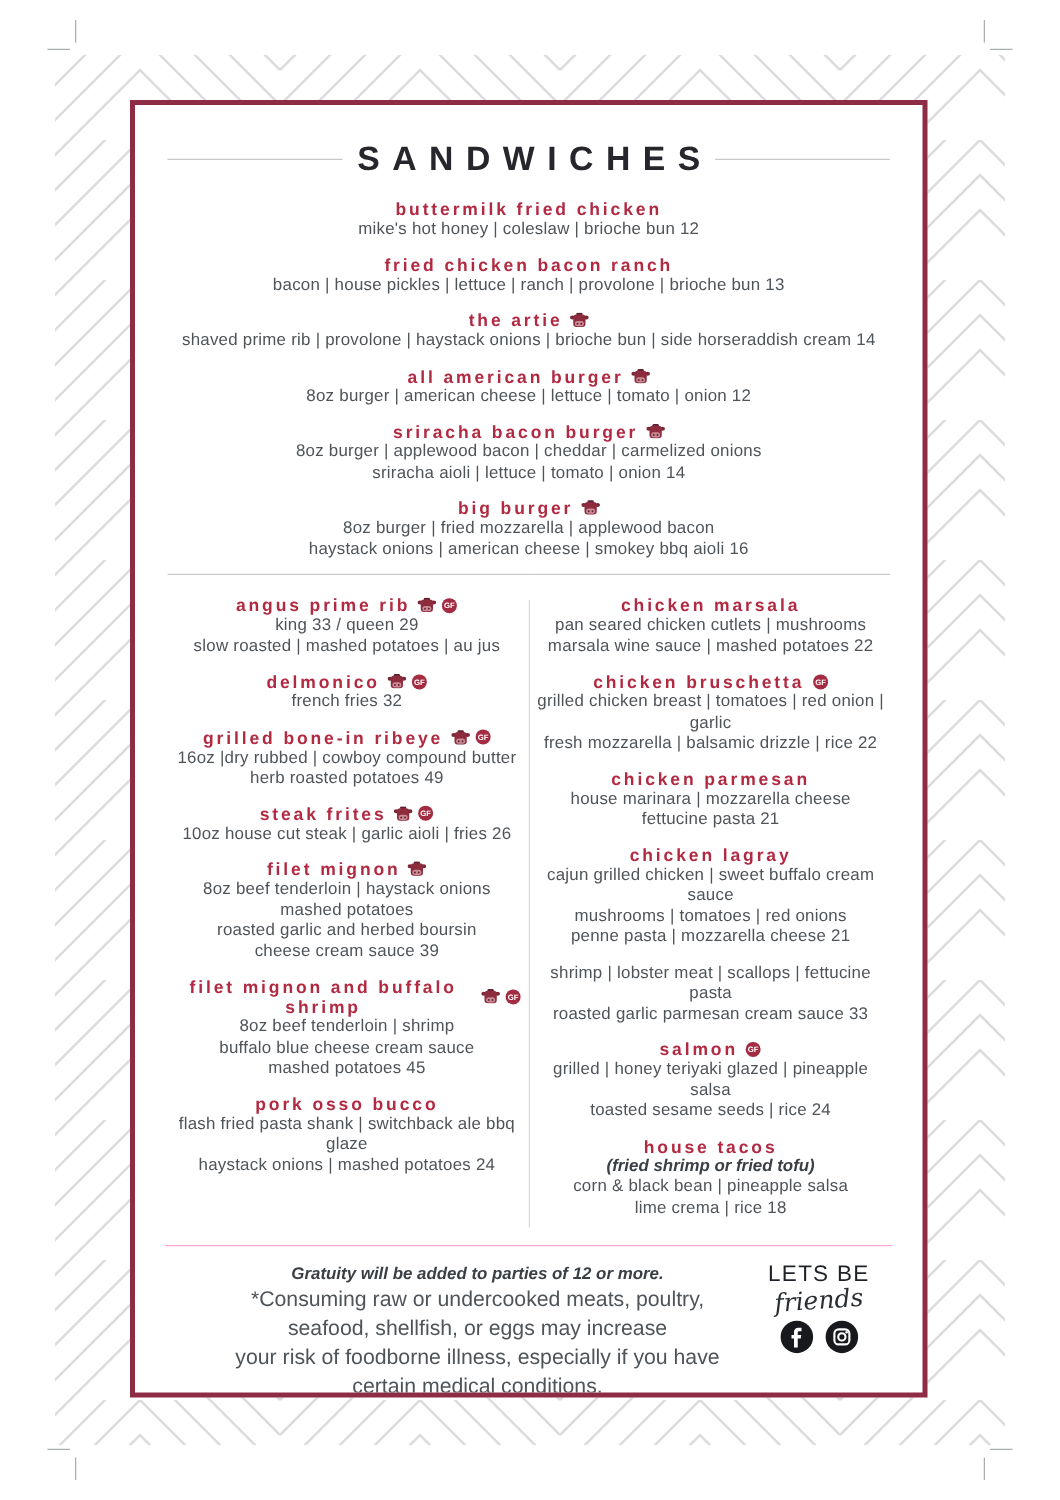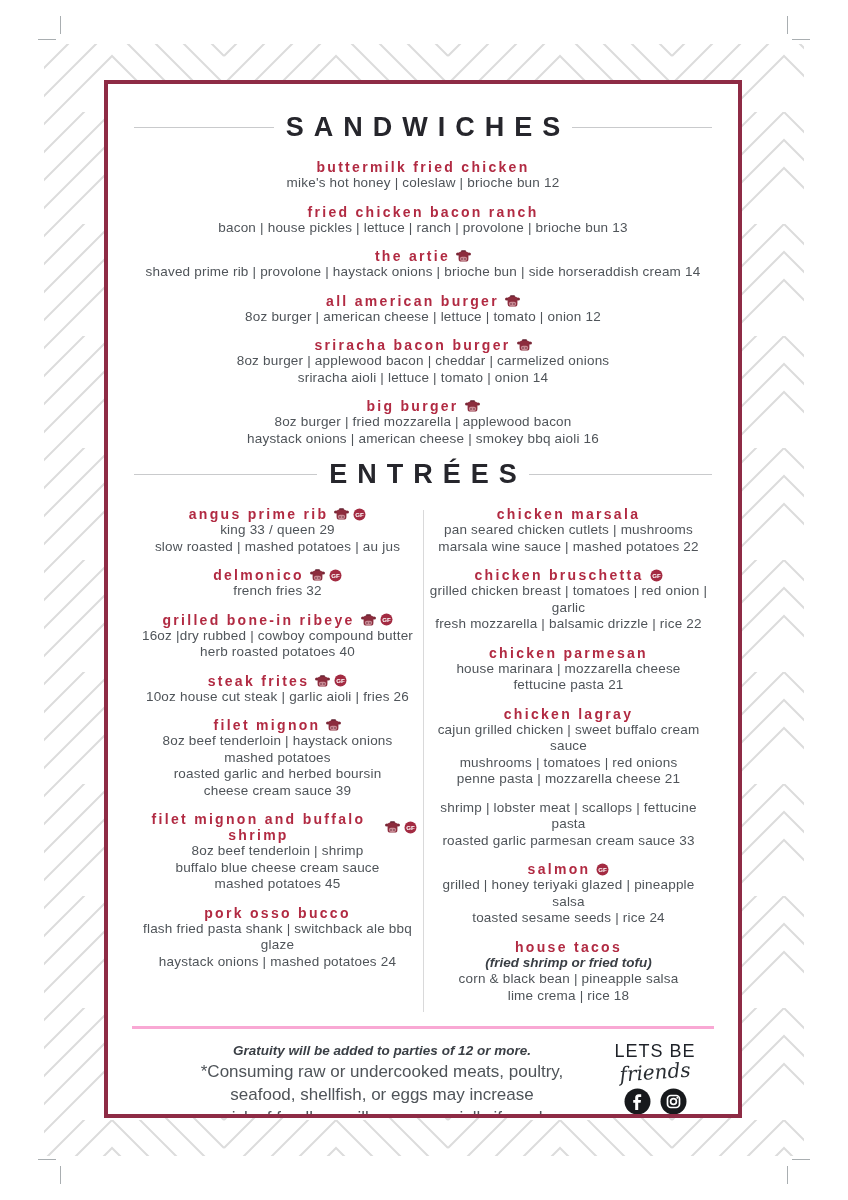--- a/index.html
+++ b/index.html
@@ -24,21 +24,21 @@
   .item-icons { display:inline-flex; align-items:center; gap:4px; }
   .item-line { font-size:13.5px; color:#4f5459; line-height:16.5px; letter-spacing:0.2px; }
   .item-note { font-size:13.5px; font-weight:700; font-style:italic; color:#3a3f45; line-height:16.5px; }
 
   .sandwich-list { }
 
   .entrees-columns { position:relative; display:flex; min-height:474px;justify-content:flex-end; }
   .entree-col { width:50%; padding:0 6px; }
   .column-divider { position:absolute; left:50%; top:4px; bottom:4px; width:1px; background:#d9d9da; }
 
-  .footer { border-top:3px solid #f9a8d4; margin-top:10px; padding-top:12px; }
+  .footer { border-top:1px solid #f9a8d4; margin-top:10px; padding-top:12px; }
   .footer-row { display:flex; align-items:flex-start; }
   .footer-text { flex:1; text-align:center; padding-left:36px; }
   .gratuity { font-size:13.5px; font-weight:700; font-style:italic; color:#3a3f45; line-height:19px; }
   .disclaimer { font-size:17px; color:#4f5459; line-height:23px; }
   .social-block { width:118px; text-align:center; padding-top:0; }
   .social-heading { font-size:18px; font-weight:400; letter-spacing:1px; color:#1e2228; line-height:20px; }
   .social-script { font-family:"DejaVu Serif", serif; font-style:italic; font-size:20px;
     color:#2a2e33; line-height:22px; transform:rotate(-4deg); }
   .social-icons { display:flex; justify-content:center; gap:9px; margin-top:5px; }
 </style>
@@ -163,21 +163,20 @@
   </svg>
             </span>
     </div>
   <div class="item-line">8oz burger | fried mozzarella | applewood bacon</div>
           <div class="item-line">haystack onions | american cheese | smokey bbq aioli  16</div>
         </div>
       </div>
 
     <div class="section-header">
       <div class="rule"></div>
-      <div class="section-title">ENTRÉES</div>
       <div class="rule"></div>
     </div>
 
     <div class="entrees-columns">
       <div class="column-divider"></div>
       <div class="entree-col" id="entree-col-left">
           <div class="menu-item">
     <div class="item-name-row">
       <span class="item-name">angus prime rib</span>
       <span class="item-icons">
@@ -233,21 +232,21 @@
     <circle cx="6" cy="9" r="0.75" fill="#5f2130"></circle>
     <circle cx="9" cy="9" r="0.75" fill="#5f2130"></circle>
   </svg>
                 <svg width="13" height="13" viewBox="0 0 13 13">
     <circle cx="6.5" cy="6.5" r="6" fill="#a32b42"></circle>
     <text x="6.5" y="8.8" text-anchor="middle" font-family="Liberation Sans, sans-serif" font-size="6.2" font-weight="bold" fill="#ffffff">GF</text>
   </svg>
               </span>
     </div>
   <div class="item-line">16oz |dry rubbed | cowboy compound butter</div>
-            <div class="item-line">herb roasted potatoes  40</div>
+            <div class="item-line">herb roasted potatoes  49</div>
           </div>
           <div class="menu-item">
     <div class="item-name-row">
       <span class="item-name">steak frites</span>
       <span class="item-icons">
                 <svg width="15" height="12" viewBox="0 0 15 12">
     <rect x="5" y="0.2" width="5" height="2" rx="1" fill="#5f2130"></rect>
     <ellipse cx="2" cy="4" rx="2" ry="1.6" fill="#7a2736"></ellipse>
     <ellipse cx="13" cy="4" rx="2" ry="1.6" fill="#7a2736"></ellipse>
     <rect x="2.6" y="1.6" width="9.8" height="10" rx="2.6" fill="#8c2c3d"></rect>

